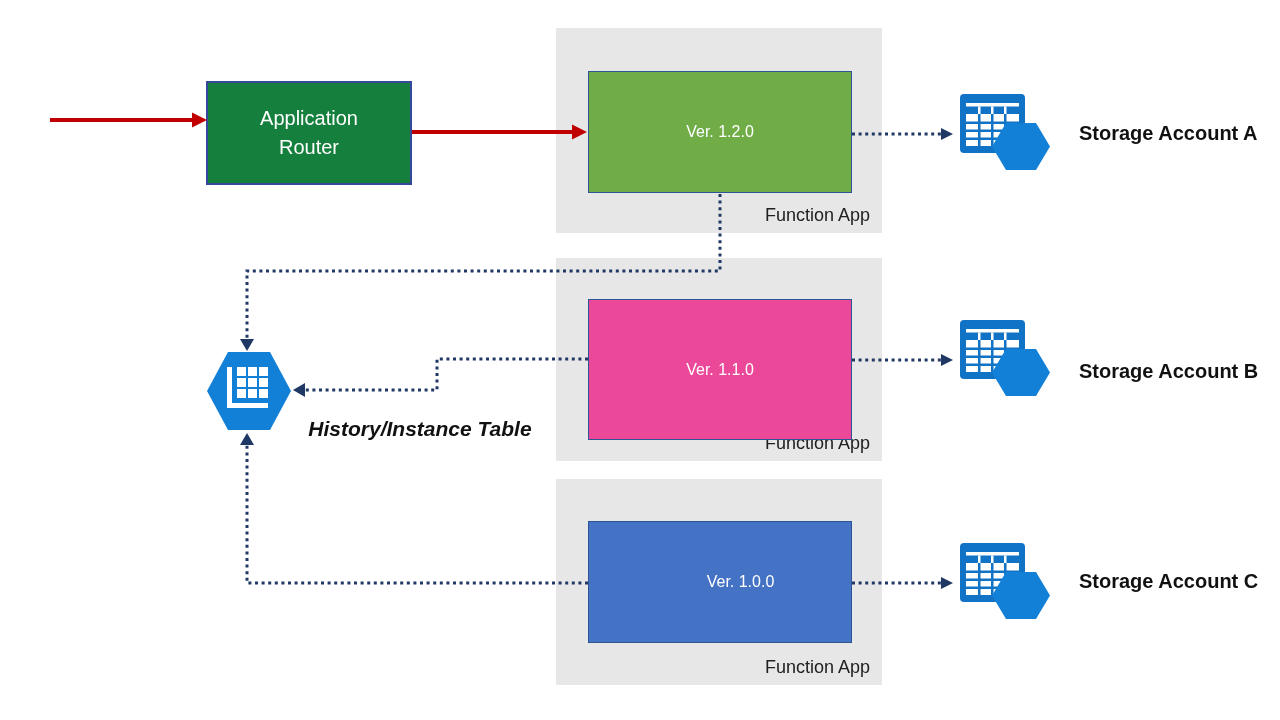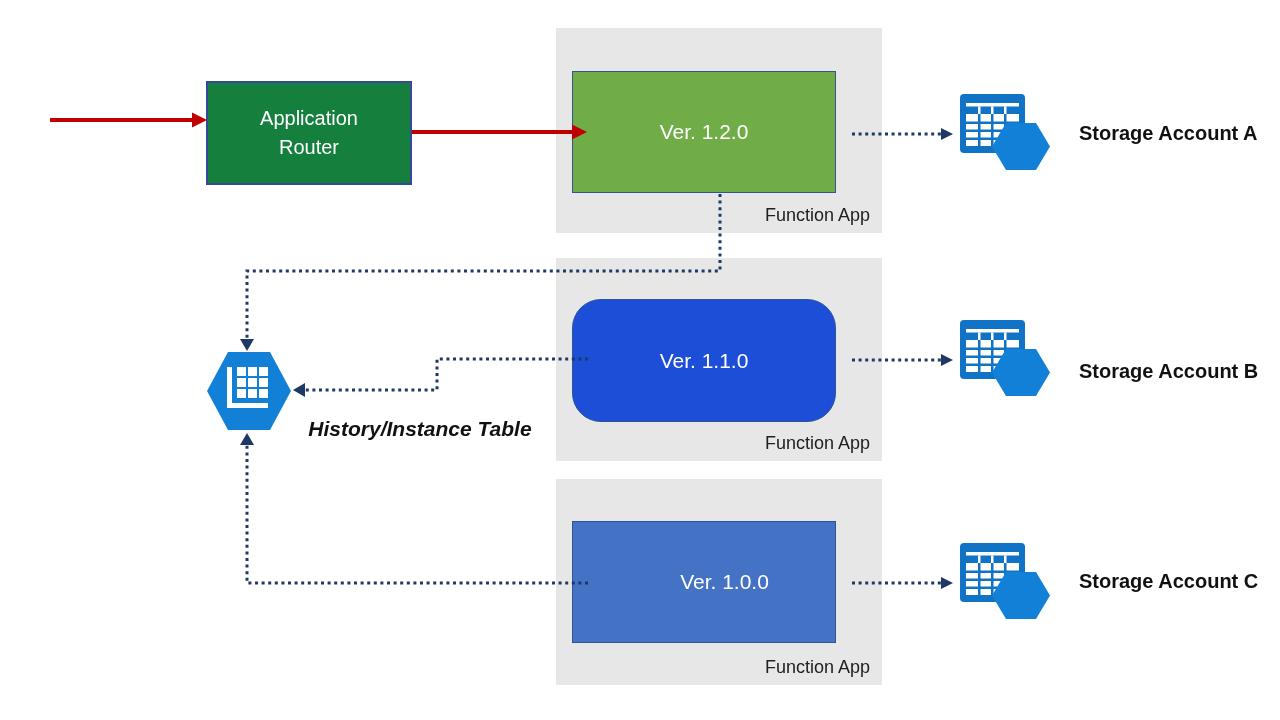--- a/index.html
+++ b/index.html
@@ -7,26 +7,26 @@
     position:relative;width:1280px;height:720px;background:#ffffff;
     font-family:"Liberation Sans","DejaVu Sans",sans-serif;overflow:hidden;
   }
   .fa-container{
     position:absolute;background:#E8E7E7;
   }
   #fa-container-1{left:556px;top:28px;width:326px;height:205px;}
   #fa-container-2{left:556px;top:258px;width:326px;height:203px;}
   #fa-container-3{left:556px;top:479px;width:326px;height:206px;}
   .ver-box{
-    position:absolute;left:572px;width:264px;height:122px;
+    position:absolute;left:588px;width:264px;height:122px;
     border:1.5px solid #2F5496;display:flex;align-items:center;justify-content:center;
-    color:#ffffff;font-size:21px;box-sizing:border-box;
+    color:#ffffff;font-size:16px;box-sizing:border-box;
   }
   #ver-box-1{top:71px;background:#70AD47;}
-  #ver-box-2{top:299px;background:#1d4ed8;height:123px;border-radius:29px;}
+  #ver-box-2{top:299px;background:#ec4899;height:141px;}
   #ver-box-3{top:521px;background:#4472C4;padding-left:41px;}
   .fa-label{
     position:absolute;right:12px;bottom:7px;font-size:18px;color:#212121;
   }
   .router-box{
     position:absolute;left:206px;top:81px;width:206px;height:104px;
     background:#15803d;border:2px solid #35489B;box-sizing:border-box;
     display:flex;align-items:center;justify-content:center;text-align:center;
     color:#ffffff;font-size:20px;line-height:29px;
   }

